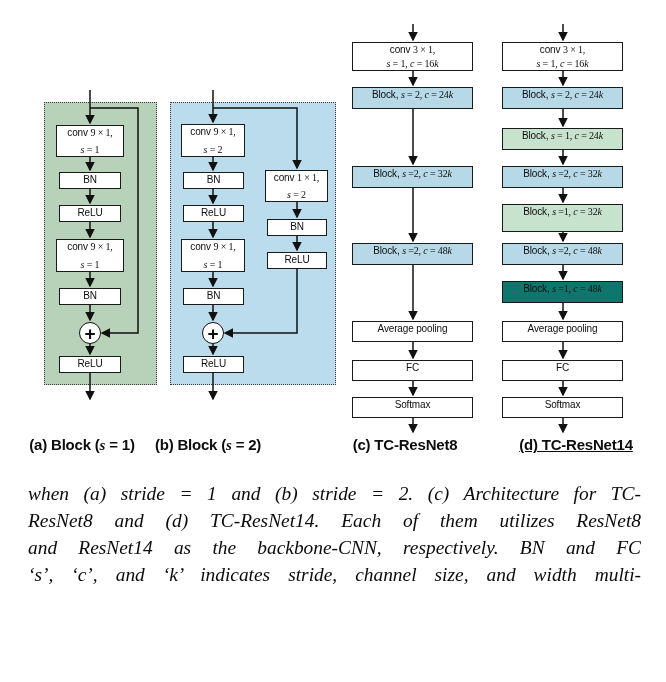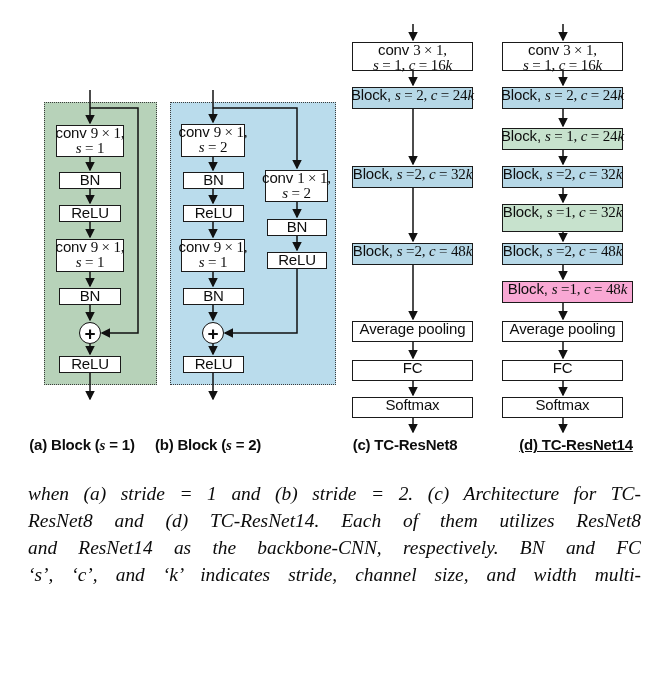--- a/index.html
+++ b/index.html
@@ -1,22 +1,22 @@
 <!DOCTYPE html>
 <html><head>
 <meta charset="utf-8">
 <style>
   html,body{margin:0;padding:0;background:#fff;}
   #stage{position:relative;width:666px;height:682px;background:#ffffff;overflow:hidden;
          font-family:"Liberation Sans",sans-serif;color:#0d0d0d;}
   #wires{position:absolute;left:0;top:0;z-index:2;}
   .container{position:absolute;border:1.5px dotted #3c3c3c;box-sizing:border-box;z-index:1;}
   .box{position:absolute;background:#fff;border:1.6px solid #1a1a1a;box-sizing:border-box;
-       display:flex;flex-direction:column;align-items:center;justify-content:flex-start;
-       font-size:15px;line-height:13.5px;letter-spacing:-0.15px;z-index:3;white-space:nowrap;}
+       display:flex;flex-direction:column;align-items:center;justify-content:space-between;
+       font-size:10px;line-height:13.5px;letter-spacing:-0.15px;z-index:3;white-space:nowrap;}
   .bline{text-align:center;}
   .seg-t{font-family:"Liberation Sans",sans-serif;}
   .seg-v{font-family:"Liberation Serif",serif;font-style:italic;}
   .seg-m{font-family:"Liberation Serif",serif;}
   .sum{position:absolute;background:#fff;border:1.8px solid #111;border-radius:50%;
        box-sizing:border-box;display:flex;align-items:center;justify-content:center;
        font-weight:900;font-size:19px;line-height:1;z-index:3;}
   .plabel{position:absolute;font-weight:bold;font-size:15px;text-align:center;z-index:3;
           letter-spacing:-0.2px;}
   #caption{position:absolute;left:28px;top:481px;width:613px;z-index:3;
@@ -181,21 +181,21 @@
       </div>
       <div class="box" style="left: 502px; top: 166px; width: 121px; height: 22px; background: rgb(182, 216, 231);">
         <div class="bline"><span class="seg-t">Block, </span><span class="seg-v">s</span><span class="seg-m"> =2, </span><span class="seg-v">c</span><span class="seg-m"> = 32</span><span class="seg-v">k</span></div>
       </div>
       <div class="box" style="left: 502px; top: 204px; width: 121px; height: 28px; background: rgb(199, 226, 205);">
         <div class="bline"><span class="seg-t">Block, </span><span class="seg-v">s</span><span class="seg-m"> =1, </span><span class="seg-v">c</span><span class="seg-m"> = 32</span><span class="seg-v">k</span></div>
       </div>
       <div class="box" style="left: 502px; top: 243px; width: 121px; height: 22px; background: rgb(182, 216, 231);">
         <div class="bline"><span class="seg-t">Block, </span><span class="seg-v">s</span><span class="seg-m"> =2, </span><span class="seg-v">c</span><span class="seg-m"> = 48</span><span class="seg-v">k</span></div>
       </div>
-      <div class="box" style="left: 502px; top: 281px; width: 131px; height: 22px; background: #f9a8d4;">
+      <div class="box" style="left: 502px; top: 281px; width: 121px; height: 22px; background: #0f766e;">
         <div class="bline"><span class="seg-t">Block, </span><span class="seg-v">s</span><span class="seg-m"> =1, </span><span class="seg-v">c</span><span class="seg-m"> = 48</span><span class="seg-v">k</span></div>
       </div>
       <div class="box" style="left: 502px; top: 321px; width: 121px; height: 21px; background: rgb(255, 255, 255);">
         <div class="bline"><span class="seg-t">Average pooling</span></div>
       </div>
       <div class="box" style="left: 502px; top: 360px; width: 121px; height: 21px; background: rgb(255, 255, 255);">
         <div class="bline"><span class="seg-t">FC</span></div>
       </div>
       <div class="box" style="left: 502px; top: 397px; width: 121px; height: 21px; background: rgb(255, 255, 255);">
         <div class="bline"><span class="seg-t">Softmax</span></div>

